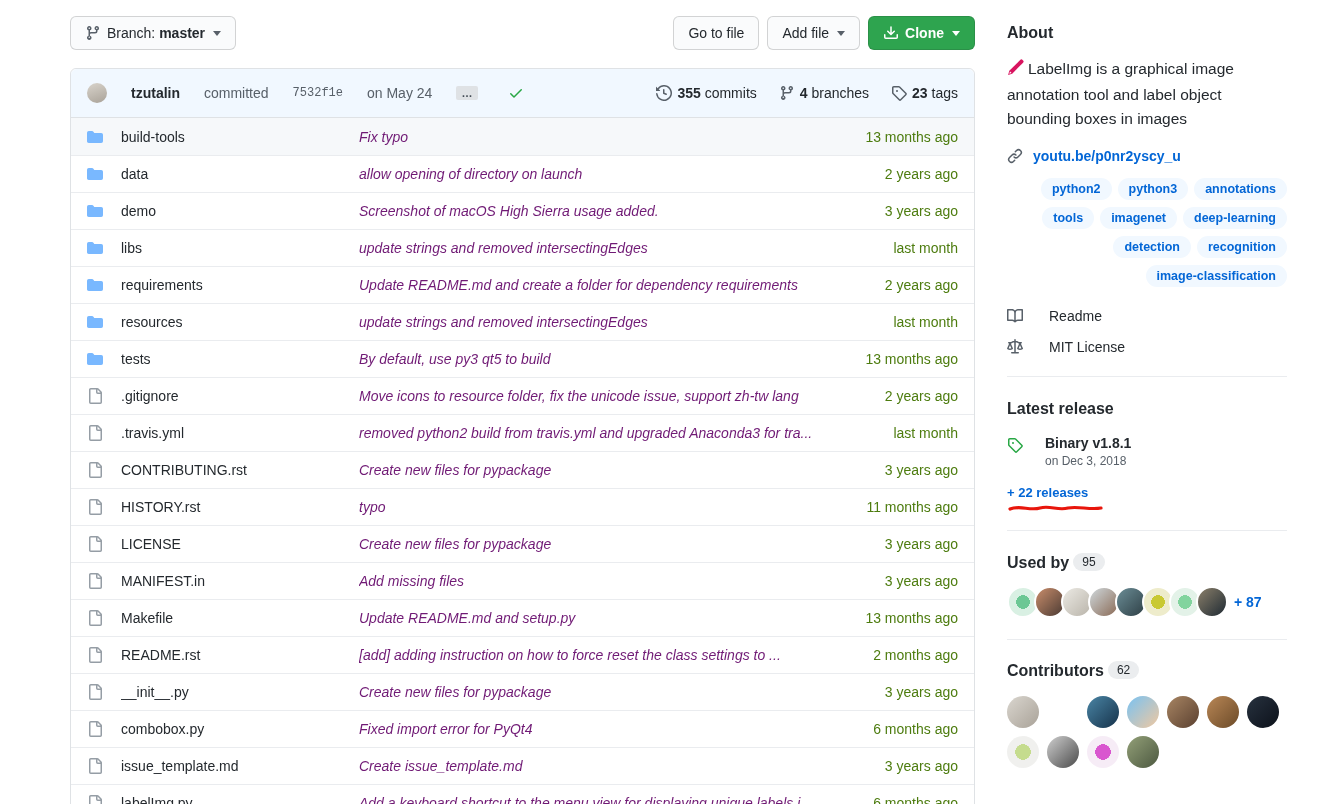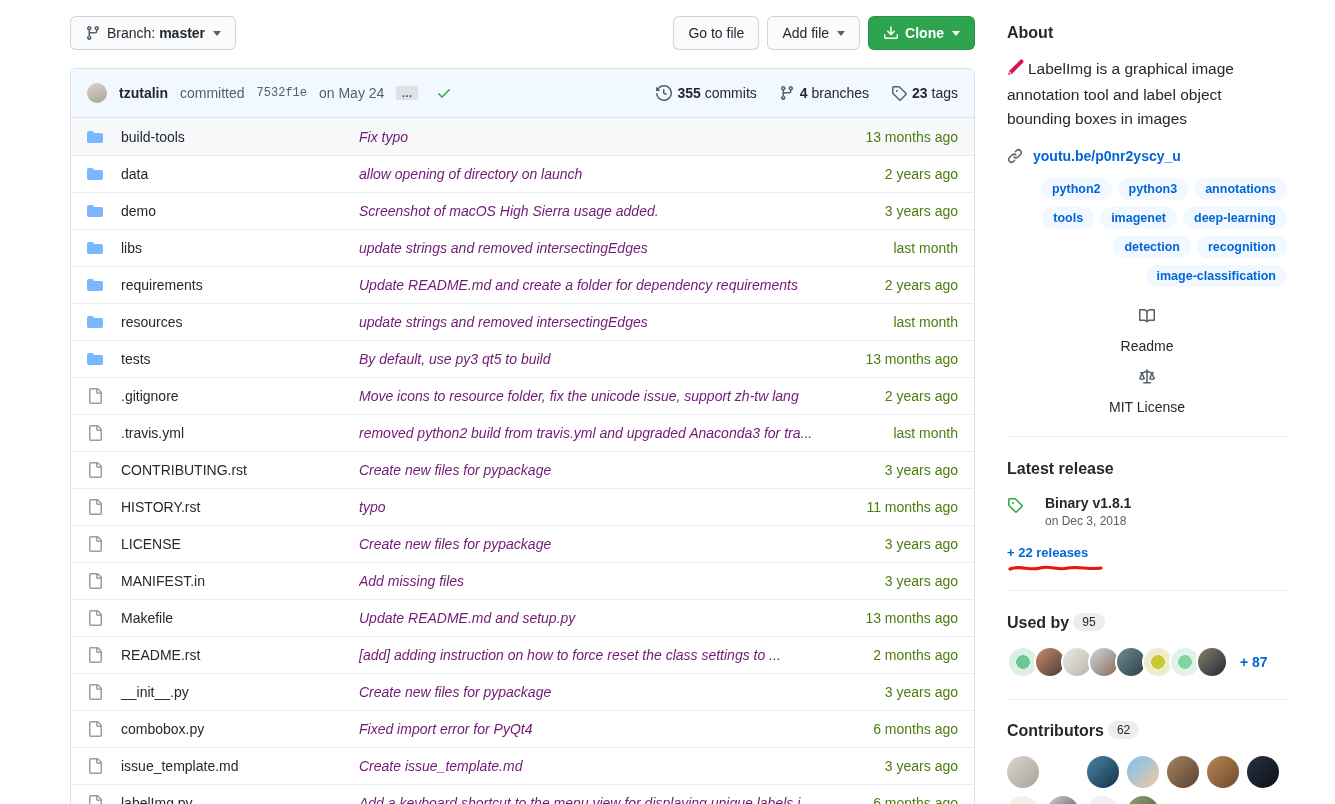--- a/index.html
+++ b/index.html
@@ -14,21 +14,21 @@
   .btn .caret { width:0; height:0; border-left:4px solid transparent; border-right:4px solid transparent;
     border-top:5px solid #586069; margin-left:2px; }
   .btn-green { background:#2ea44f; border-color:rgba(27,31,35,.15); color:#fff; font-weight:bold; }
   .btn-green .caret { border-top-color:#fff; }
   .right-btns { position:absolute; right:0; top:0; display:flex; gap:8px; }
   .branch-label b { font-weight:bold; }
   
   .filebox { position:absolute; top:68px; left:0; width:905px; border:1px solid #ddе; border:1px solid #dfe2e5;
     border-radius:6px; background:#fff; }
   .commitbar { display:flex; align-items:center; background:#f1f8ff; border-bottom:1px solid #dfe2e5;
-    border-radius:6px 6px 0 0; padding:14px 16px; gap:12px; }
+    border-radius:6px 6px 0 0; padding:14px 16px; gap:24px; }
   .avatar20 { width:20px; height:20px; border-radius:50%; background:linear-gradient(160deg,#d9d4cc,#a9a298); flex:0 0 20px; }
   .commit-author { font-weight:bold; color:#24292e; }
   .commit-mid { color:#586069; }
   .commit-sha { font-family:"Liberation Mono","DejaVu Sans Mono",monospace; font-size:12px; color:#586069; }
   .ellipsis-badge { background:#dfe2e5; color:#444d56; border-radius:2px; padding:0 5px; font-weight:bold;
     font-size:11px; line-height:14px; letter-spacing:1px; cursor:pointer; }
   .commit-check { margin-left:6px; display:inline-flex; }
   .commit-stats { margin-left:auto; display:flex; gap:22px; align-items:center; }
   .stat { display:inline-flex; align-items:center; gap:5px; color:#24292e; cursor:pointer; }
   .stat svg { color:#586069; }
@@ -46,38 +46,38 @@
   .sb-h { font-size:16px; font-weight:bold; color:#24292e; }
   #about-h { margin-top:24px; }
   .sb-desc { margin-top:15px; font-size:15.5px; line-height:24px; color:#24292e; }
   .pencil { display:inline-block; vertical-align:-2px; margin-right:4px; }
   .sb-link-row { margin-top:17px; display:flex; align-items:center; gap:10px; }
   .sb-link-row svg { color:#586069; flex:0 0 16px; }
   .blue-link { color:#0366d6; font-weight:bold; text-decoration:none; cursor:pointer; font-size:14px; }
   .topics { margin-top:14px; display:flex; flex-wrap:wrap; gap:7px 6px;justify-content:flex-end; }
   .topic { background:#f1f8ff; color:#0366d6; font-size:12.5px; font-weight:bold; padding:4px 11px;
     border-radius:2em; cursor:pointer; white-space:nowrap; }
-  .meta-row { margin-top:15px; display:flex; align-items:center; gap:14px; color:#24292e; cursor:pointer;flex-direction:column; }
+  .meta-row { margin-top:15px; display:flex; align-items:center; gap:26px; color:#24292e; cursor:pointer; }
   .meta-row svg { color:#586069; }
   #readme-row { margin-top:21px; }
   hr.sb { border:none; border-top:1px solid #eaecef; margin-top:21px; }
   #release-h { margin-top:23px; }
   .release-row { margin-top:17px; display:flex; gap:22px; cursor:pointer; }
   .release-row svg { color:#28a745; margin-top:2px; }
   .release-name { font-weight:bold; font-size:14px; }
   .release-date { margin-top:3px; font-size:12px; color:#586069; }
   .more-releases { display:inline-block; margin-top:17px; font-size:13px; }
   .squiggle { display:block; margin-top:2px; }
   .count-badge { display:inline-block; background:#ebedef; color:#24292e; font-size:12px; font-weight:normal;
     border-radius:2em; padding:2px 9px; vertical-align:2px; margin-left:4px; }
   #usedby-h { margin-top:22px; }
   .usedby-strip { margin-top:14px; display:flex; align-items:center; }
   .av32 { width:32px; height:32px; border-radius:50%; border:2px solid #fff; flex:0 0 32px; cursor:pointer; }
   .usedby-strip .av32 + .av32 { margin-left:-5px; }
-  .plus-link { font-size:14px; margin-left:12px; }
+  .plus-link { font-size:14px; margin-left:6px; }
   #contrib-h { margin-top:21px; }
   .contrib-grid { margin-top:16px; display:flex; flex-wrap:wrap; gap:8px; width:290px; }
   .contrib-grid .av32 { border:none; }
   .av-empty { visibility:hidden; }
 </style>
 </head>
 <body>
 
 <div class="main">
   <div class="toolbar">

